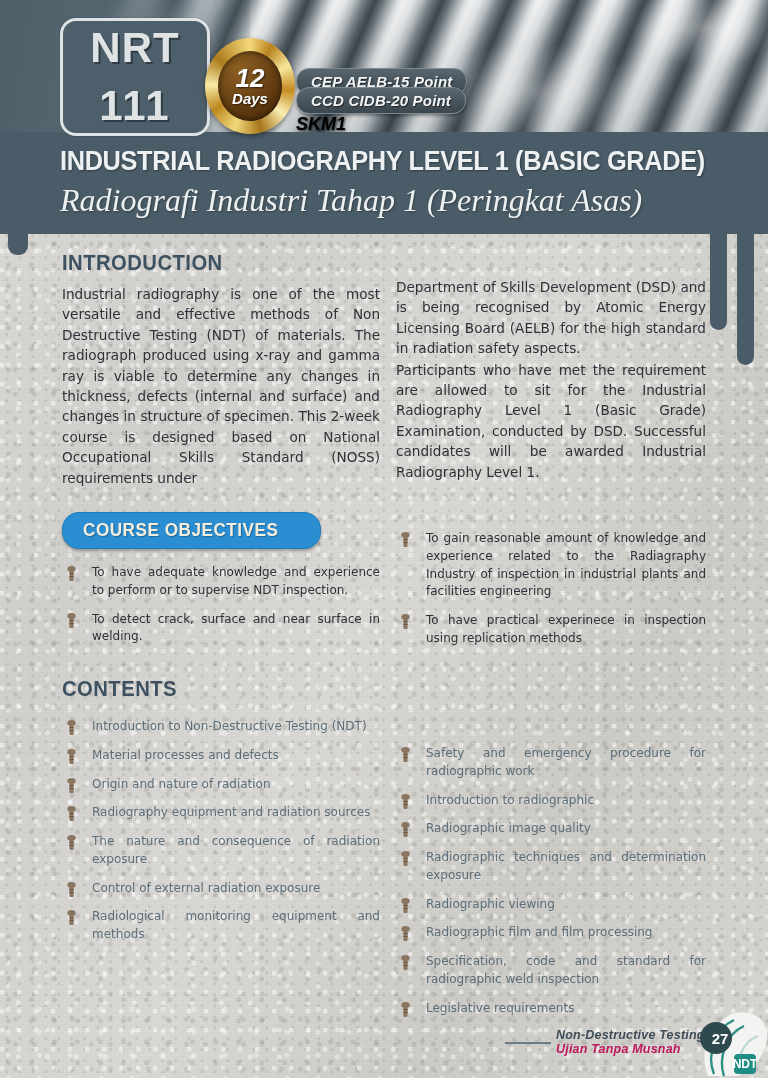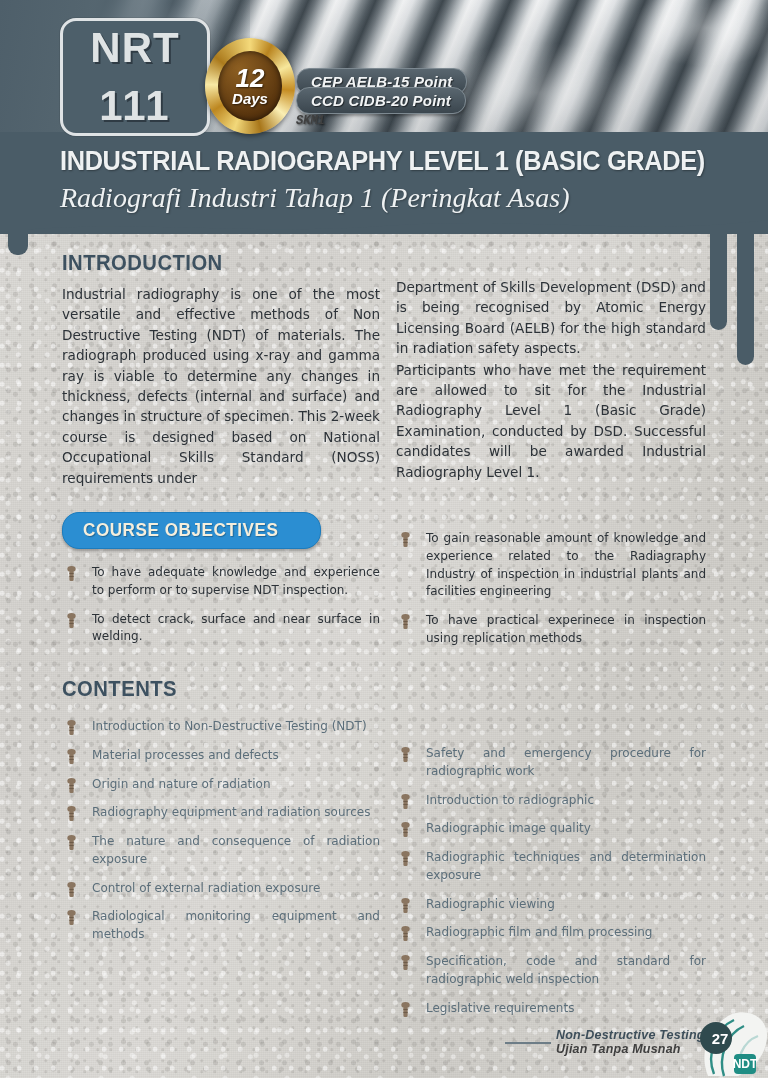--- a/index.html
+++ b/index.html
@@ -122,36 +122,36 @@
   }
   .chip span{
     font-family:"Liberation Sans", sans-serif;
     font-weight:700;font-style:italic;font-size:15px;letter-spacing:.2px;
     color:#f2f4f5;white-space:nowrap;text-shadow:1px 1px 1px rgba(0,0,0,.55);
   }
   .chip1{left:296px;top:68px;}
   .chip2{left:296px;top:87px;justify-content:flex-end;}
   .skm{
     position:absolute;left:296px;top:114px;
-    font-family:Liberation Mono, monospace;
-    font-weight:700;font-style:italic;font-size:12px;color:#404040;
+    font-family:Liberation Sans, sans-serif;
+    font-weight:700;font-style:italic;font-size:18px;color:#000000;
     text-shadow:1px 1px 2px rgba(0,0,0,.6);
   }
 
   .course-title{
     position:absolute;left:60px;top:146px;
     font-family:"Liberation Sans", sans-serif;
     font-weight:700;font-size:27px;letter-spacing:-.4px;
     color:#eef1f2;transform:scaleX(.94);transform-origin:left center;
     text-shadow:1px 1px 2px rgba(0,0,0,.35);
   }
   .course-sub{
     position:absolute;left:60px;top:182px;
     font-family:"Liberation Serif", serif;
-    font-style:italic;font-weight:400;font-size:28px;
+    font-style:italic;font-weight:400;font-size:32px;
     color:#eef1f2;text-shadow:1px 1px 2px rgba(0,0,0,.3);
   }
 
   
   .drip{position:absolute;background:#4a5c67;border-radius:0 0 9px 9px;}
   .drip-l{left:8px;top:225px;width:20px;height:30px;}
   .drip-r1{left:710px;top:225px;width:17px;height:105px;}
   .drip-r2{left:737px;top:225px;width:17px;height:140px;}
 
   
@@ -197,21 +197,21 @@
     position:absolute;left:505px;top:1042px;width:46px;height:2px;background:#6d7d87;
   }
   .foot-t1{
     position:absolute;left:556px;top:1028px;
     font-family:"Liberation Sans", sans-serif;font-weight:700;font-style:italic;
     font-size:12.5px;color:#3d4e5a;letter-spacing:.2px;
   }
   .foot-t2{
     position:absolute;left:556px;top:1042px;
     font-family:"Liberation Sans", sans-serif;font-weight:700;font-style:italic;
-    font-size:12.5px;color:#404040;letter-spacing:.2px;
+    font-size:12.5px;color:#be185d;letter-spacing:.2px;
   }
   .foot-mark{position:absolute;left:688px;top:1012px;width:80px;height:66px;}
   .pagenum{
     position:absolute;left:700px;top:1022px;width:32px;height:32px;border-radius:50%;
     background:#2f4a4e;display:flex;align-items:center;justify-content:center;
   }
   .pagenum span{
     font-family:"Liberation Sans", sans-serif;font-weight:700;font-size:15px;color:#fff;margin-left:8px;
   }
 </style>

